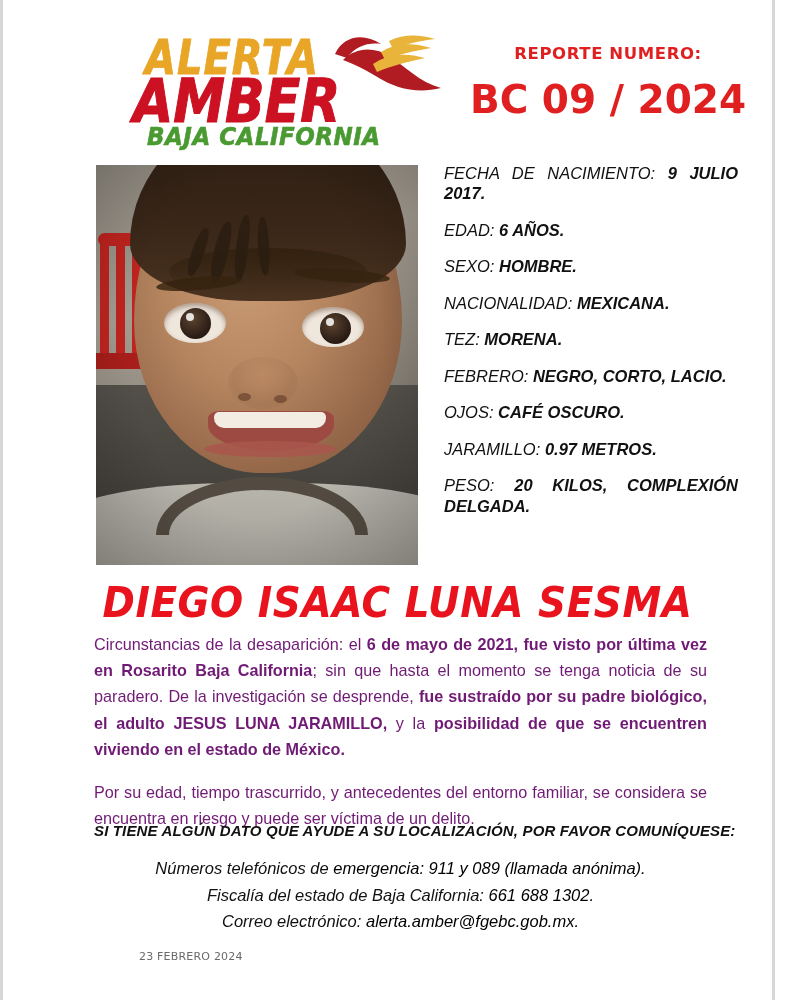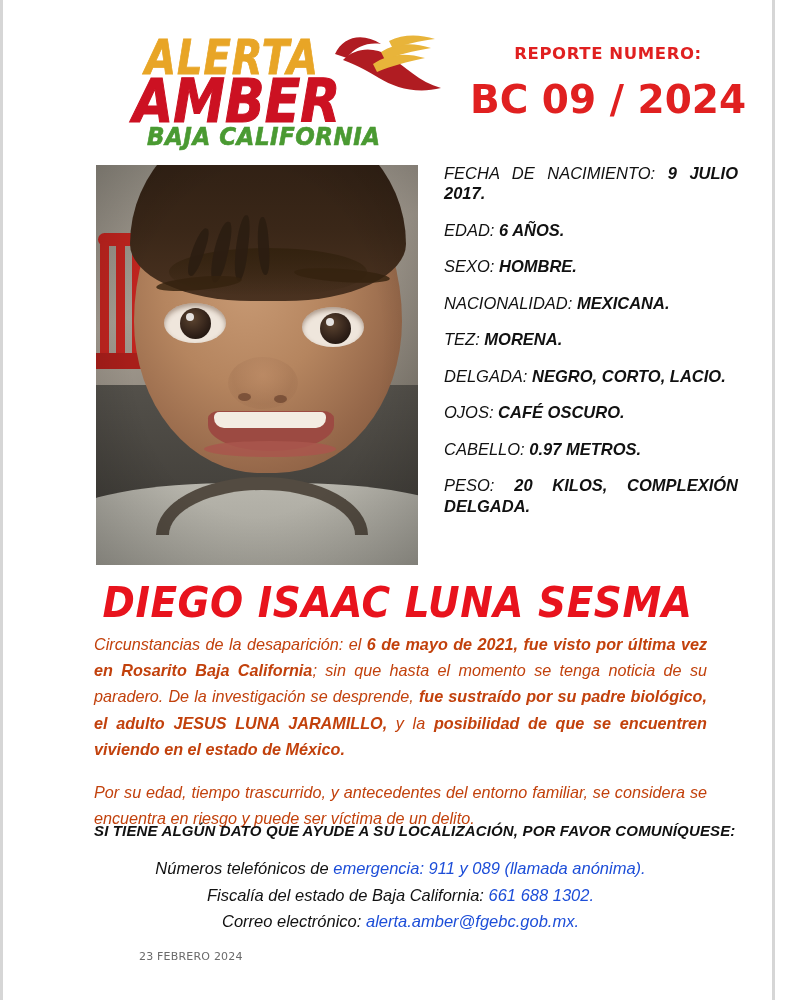--- a/index.html
+++ b/index.html
@@ -339,23 +339,22 @@
 
   
   #body-text {
     position: absolute;
     left: 91px;
     top: 631px;
     width: 613px;
   }
   .para {
     font-family: "Liberation Sans", sans-serif;
-    font-style: italic;
     font-size: 16.2px;
-    color: #c2410c;
+    color: #701a75;
     line-height: 1.62;
     text-align: justify;
     margin: 0;
   }
   .para b { font-weight: bold; }
   #para-2 { margin-top: 17px; }
 
   #cta-line {
     position: absolute;
     left: 91px;
@@ -379,21 +378,21 @@
     width: 613px;
     text-align: center;
   }
   .contact-line {
     font-family: "Liberation Sans", sans-serif;
     font-style: italic;
     font-size: 16.5px;
     color: #111111;
     line-height: 1.62;
   }
-  .contact-hl { color: #1d4ed8; }
+  .contact-hl { color: #000000; }
 
   
   #footer-date {
     position: absolute;
     left: 92px;
     top: 950px;
     font-family: "DejaVu Sans", sans-serif;
     font-size: 11px;
     font-weight: normal;
     color: #6a6a6a;
@@ -490,29 +489,29 @@
     </div>
     <div class="detail-row">
       <span class="detail-label">NACIONALIDAD:</span>
       <span class="detail-value">MEXICANA.</span>
     </div>
     <div class="detail-row">
       <span class="detail-label">TEZ:</span>
       <span class="detail-value">MORENA.</span>
     </div>
     <div class="detail-row">
-      <span class="detail-label">DELGADA:</span>
+      <span class="detail-label">FEBRERO:</span>
       <span class="detail-value">NEGRO, CORTO, LACIO.</span>
     </div>
     <div class="detail-row">
       <span class="detail-label">OJOS:</span>
       <span class="detail-value">CAFÉ OSCURO.</span>
     </div>
     <div class="detail-row">
-      <span class="detail-label">CABELLO:</span>
+      <span class="detail-label">JARAMILLO:</span>
       <span class="detail-value">0.97 METROS.</span>
     </div>
     <div class="detail-row">
       <span class="detail-label">PESO:</span>
       <span class="detail-value">20 KILOS, COMPLEXIÓN DELGADA.</span>
     </div>
   </div>
 
   <div id="victim-name">DIEGO ISAAC LUNA SESMA</div>
 

